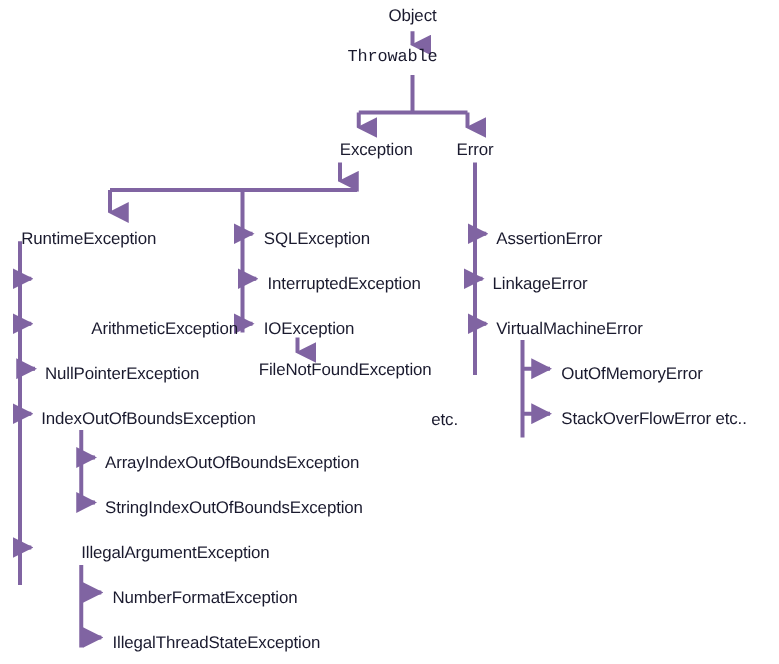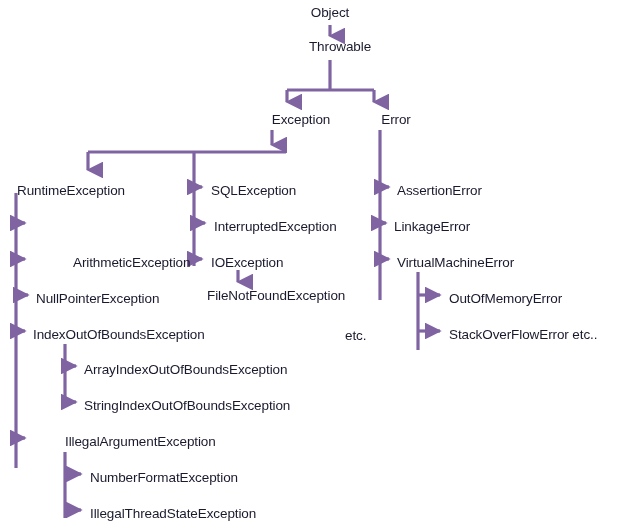--- a/index.html
+++ b/index.html
@@ -97,25 +97,25 @@
 
       <line x1="418" y1="272" x2="418" y2="350"></line>
       <line x1="418" y1="295" x2="440" y2="295" marker-end="url(#arrow-right)"></line>
       <line x1="418" y1="331" x2="440" y2="331" marker-end="url(#arrow-right)"></line>
 
     </g>
   </svg>
 
   <div class="node-label centered" style="left:330px; top:5px;">Object</div>
 
-  <div class="node-label centered" style="left:340px; top:39px;">Throwable</div>
+  <div class="node-label centered" style="left:314px; top:39px;font-family:Liberation Mono, monospace;">Throwable</div>
 
   <div class="node-label centered" style="left:301px; top:112px;">Exception</div>
 
-  <div class="node-label centered" style="left:396px; top:112px;">Error</div>
+  <div class="node-label centered" style="left:380px; top:112px;">Error</div>
 
   <div class="node-label" style="left:17px; top:183px;">RuntimeException</div>
 
 
   <div class="node-label" style="left:33px; top:255px;margin-left:40px;">ArithmeticException</div>
 
   <div class="node-label" style="left:36px; top:291px;">NullPointerException</div>
 
   <div class="node-label" style="left:33px; top:327px;">IndexOutOfBoundsException</div>
 

